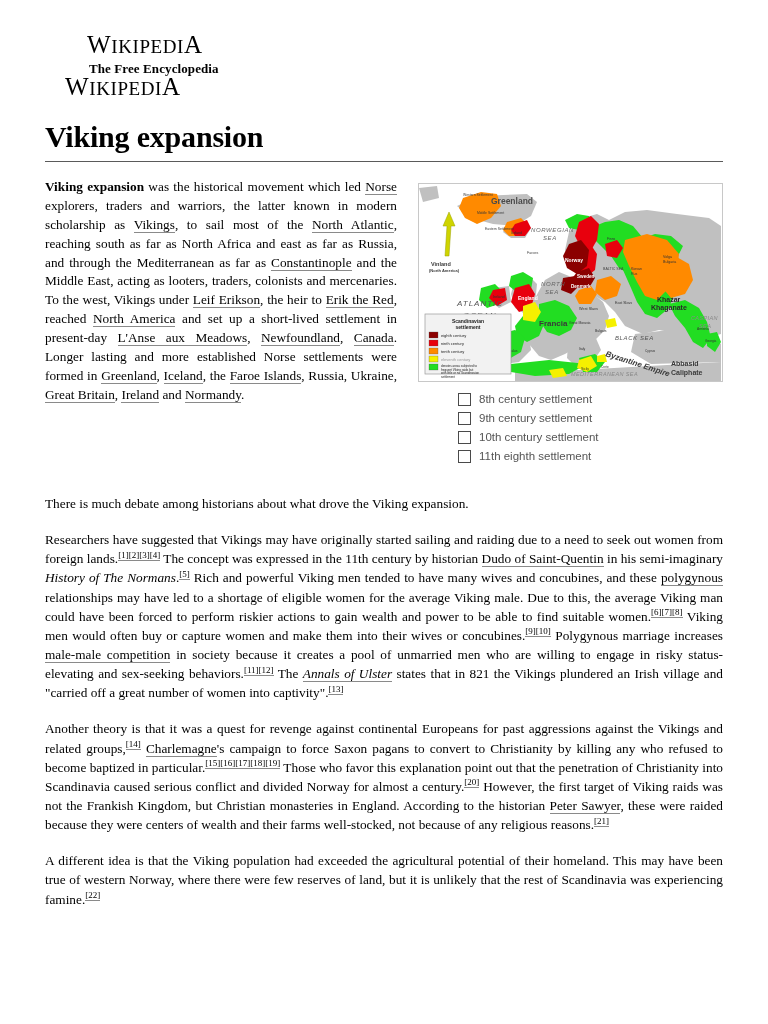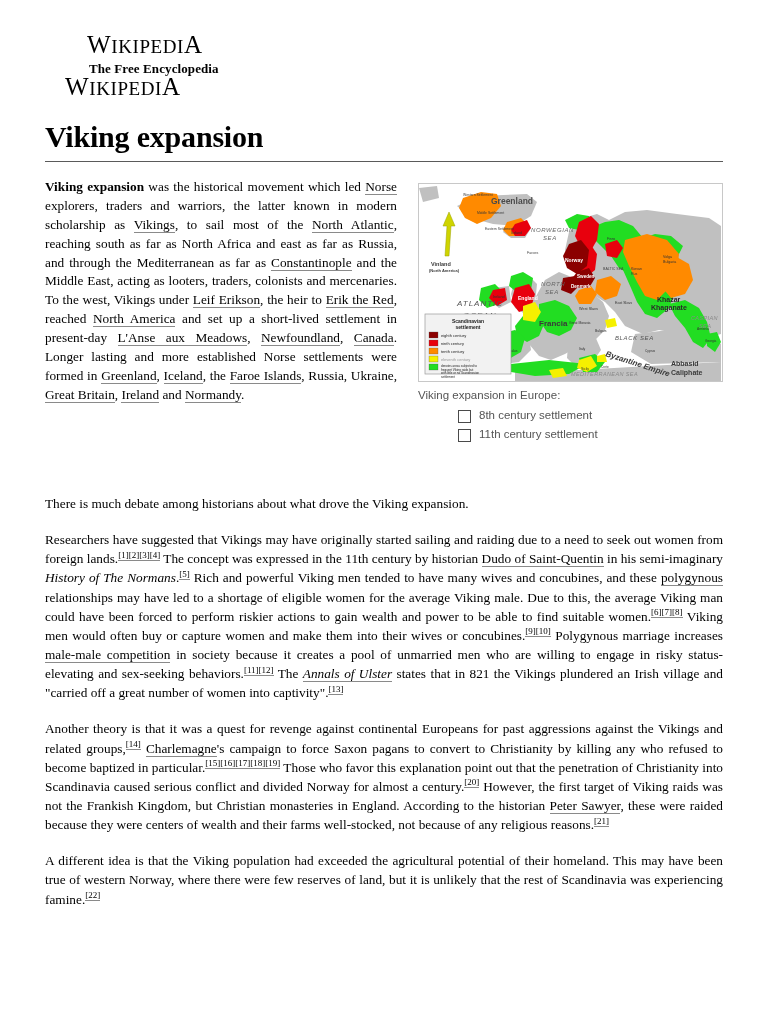--- a/index.html
+++ b/index.html
@@ -334,29 +334,36 @@
               <rect x="10" y="180" width="9" height="6" fill="#22DD22" stroke="#555" stroke-width="0.3"></rect>
               <text x="22" y="183" font-size="3" font-family="Liberation Sans, DejaVu Sans, sans-serif" fill="#222">denotes areas subjected to</text>
               <text x="22" y="186.5" font-size="3" font-family="Liberation Sans, DejaVu Sans, sans-serif" fill="#222">frequent Viking raids but</text>
               <text x="22" y="190" font-size="3" font-family="Liberation Sans, DejaVu Sans, sans-serif" fill="#222">with little or no Scandinavian</text>
               <text x="22" y="193.5" font-size="3" font-family="Liberation Sans, DejaVu Sans, sans-serif" fill="#222">settlement</text>
             </g>
           </svg>
         </div>
 
         <div class="legend">
-          <div class="legend-title">Viking expansion in Europe:</div>
 
           <div class="legend-row">
             <span class="legend-swatch"></span>
             <span class="legend-label">8th century settlement</span>
           </div>
           <div class="legend-row">
             <span class="legend-swatch"></span>
-            <span class="legend-label">11th century settlement</span>
+            <span class="legend-label">9th century settlement</span>
+          </div>
+          <div class="legend-row">
+            <span class="legend-swatch"></span>
+            <span class="legend-label">10th century settlement</span>
+          </div>
+          <div class="legend-row">
+            <span class="legend-swatch"></span>
+            <span class="legend-label">11th eighth settlement</span>
           </div>
         </div>
       </div>
 
       <div class="lead-text">
         <p><b>Viking expansion</b><span> was the historical movement which led </span><span class="wlink">Norse</span><span> explorers, traders and warriors, the latter known in modern scholarship as </span><span class="wlink">Vikings</span><span>, to sail most of the </span><span class="wlink">North Atlantic</span><span>, reaching south as far as North Africa and east as far as Russia, and through the Mediterranean as far as </span><span class="wlink">Constantinople</span><span> and the Middle East, acting as looters, traders, colonists and mercenaries. To the west, Vikings under </span><span class="wlink">Leif Erikson</span><span>, the heir to </span><span class="wlink">Erik the Red</span><span>, reached </span><span class="wlink">North America</span><span> and set up a short-lived settlement in present-day </span><span class="wlink">L'Anse aux Meadows</span><span>, </span><span class="wlink">Newfoundland</span><span>, </span><span class="wlink">Canada</span><span>. Longer lasting and more established Norse settlements were formed in </span><span class="wlink">Greenland</span><span>, </span><span class="wlink">Iceland</span><span>, the </span><span class="wlink">Faroe Islands</span><span>, Russia, Ukraine, </span><span class="wlink">Great Britain</span><span>, </span><span class="wlink">Ireland</span><span> and </span><span class="wlink">Normandy</span><span>.</span></p>
       </div>
     </div>
 
 

